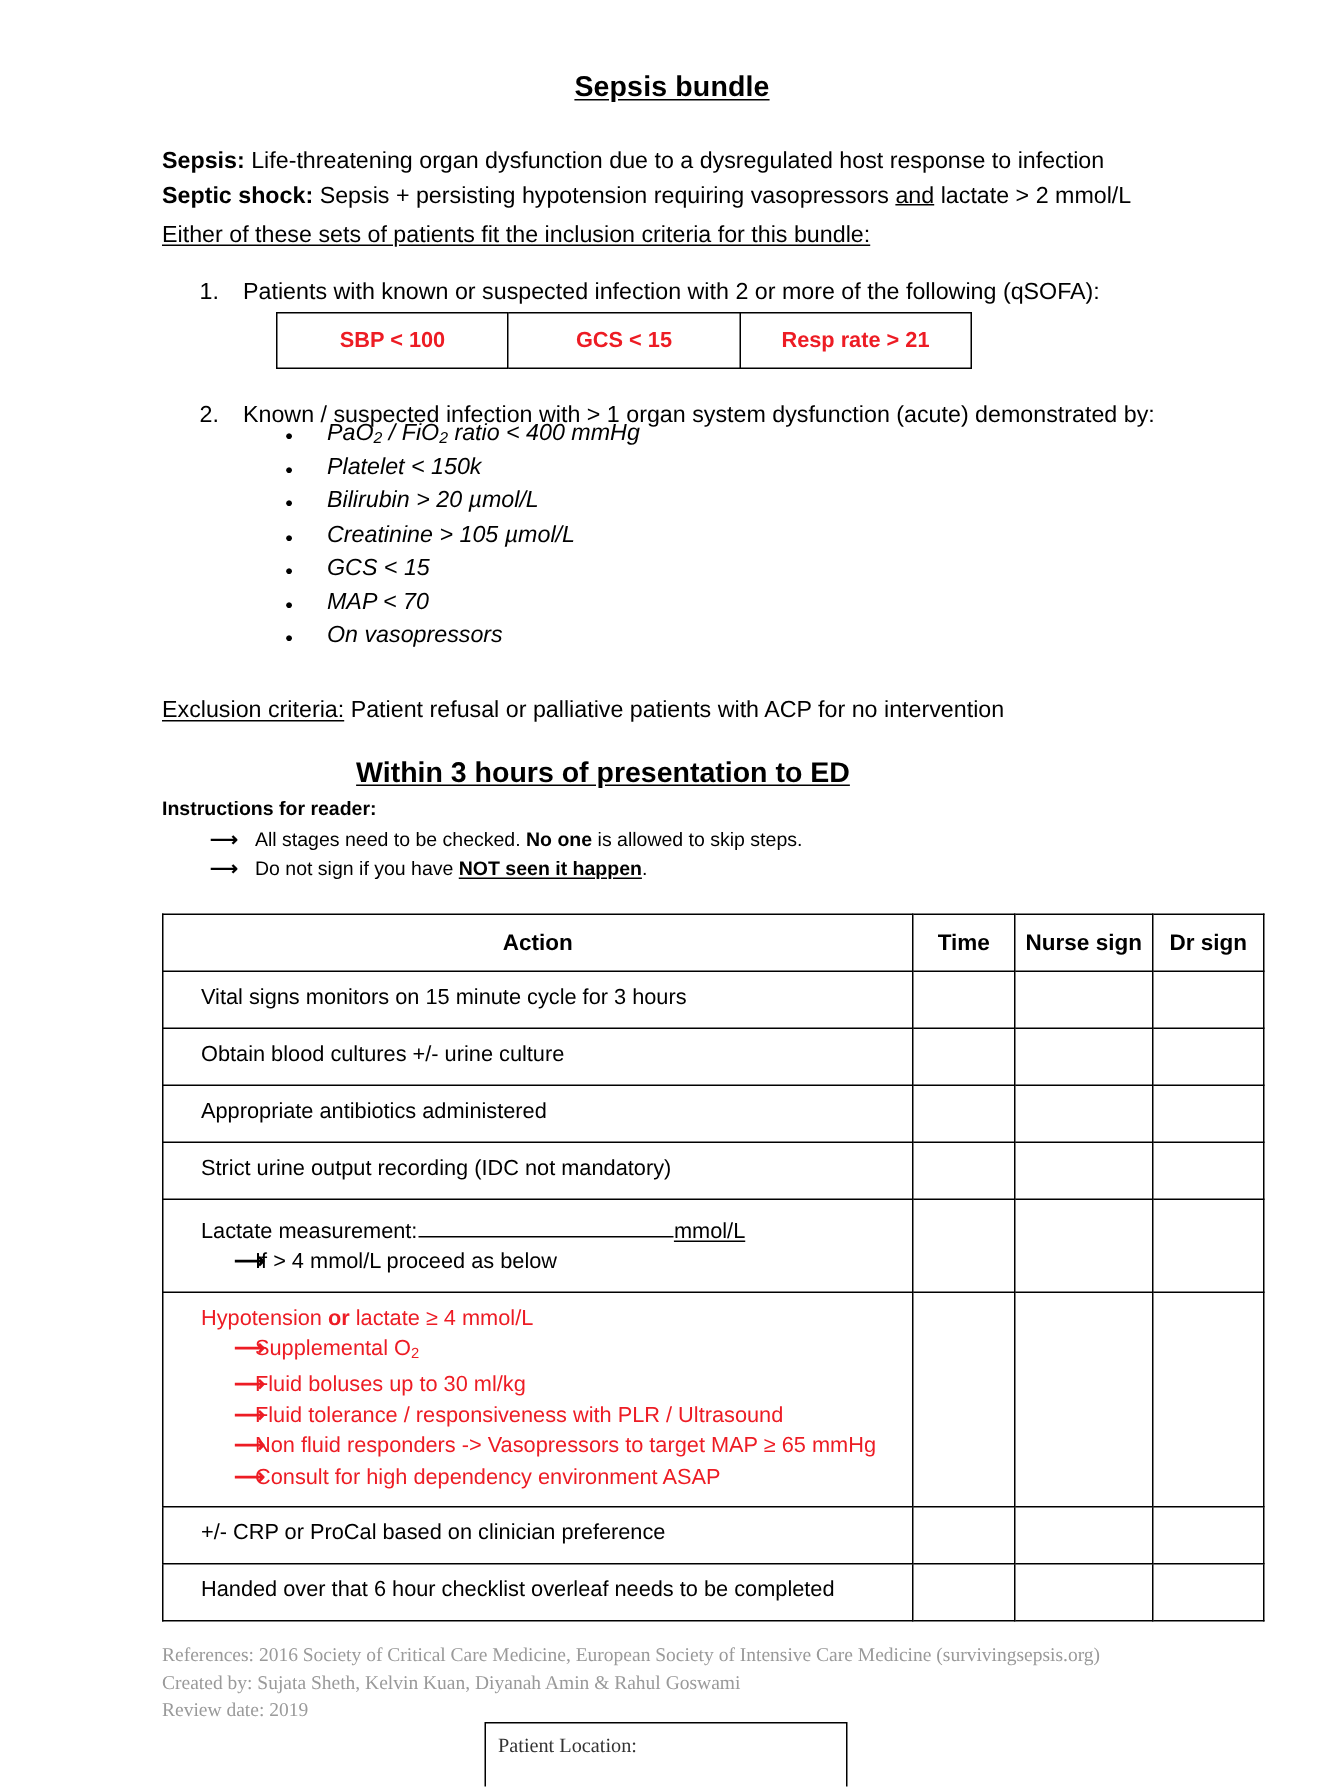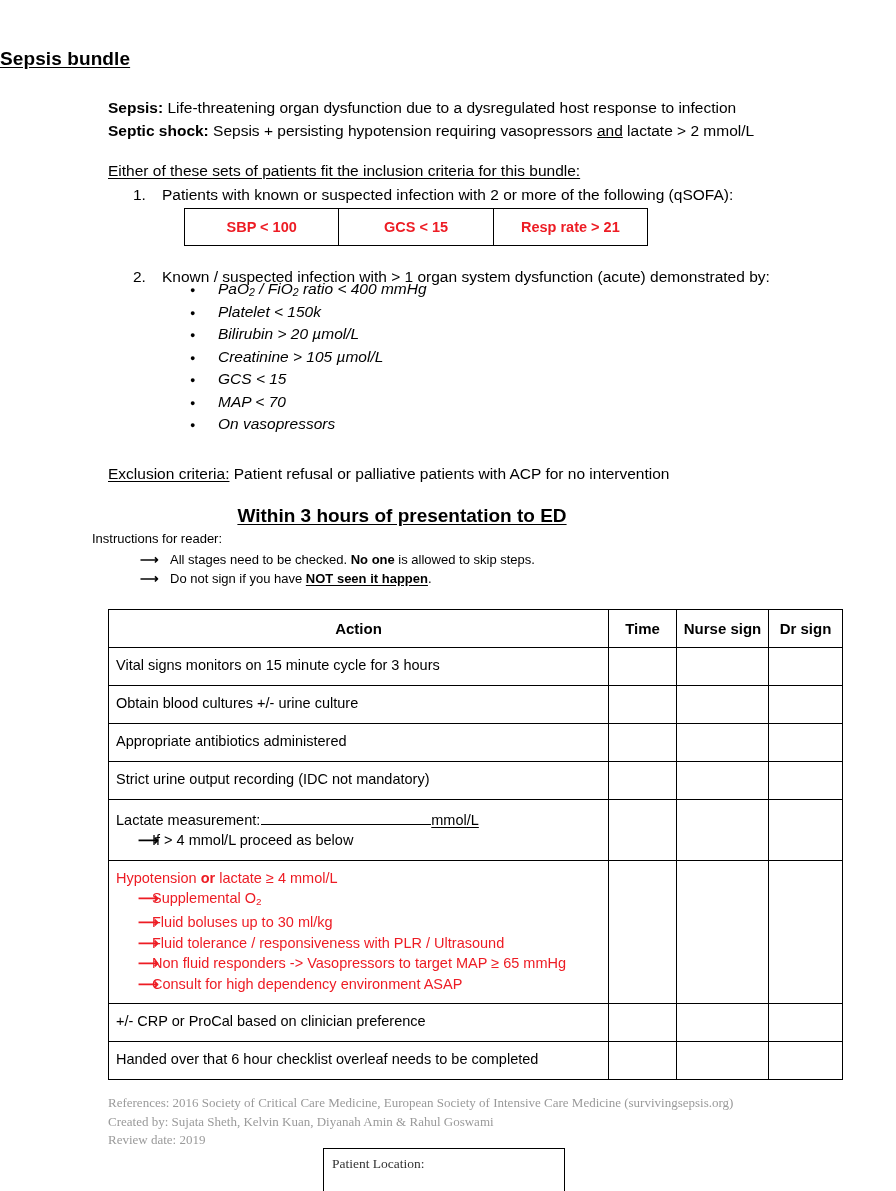--- a/index.html
+++ b/index.html
@@ -20,38 +20,39 @@
     left: 0; top: 0;
     width: 896px;
     height: 1191px;
   }
 
   
   .doc-title {
     position: absolute;
     left: 0; top: 48px;
     width: 896px;
+    text-align: center;
     font-size: 19px;
     font-weight: bold;
     letter-spacing: 0.1px;
   }
   .doc-title u { text-decoration: underline; text-underline-offset: 2px; }
 
   .defs {
     position: absolute;
     left: 108px; top: 96px;
     width: 700px;
     font-size: 15.5px;
     line-height: 23px;
   }
   .defs b { font-weight: bold; }
 
   .incl-head {
     position: absolute;
-    left: 108px; top: 162px;
+    left: 108px; top: 148px;
     font-size: 15.5px;
     font-weight: normal;
     text-decoration: underline;
     text-underline-offset: 2px;
   }
 
   .crit1 {
     position: absolute;
     left: 133px; top: 186px;
     width: 700px;
@@ -123,23 +124,23 @@
     left: 0; top: 505px;
     width: 804px;
     text-align: center;
     font-size: 19px;
     font-weight: bold;
   }
   .sect-head u { text-decoration: underline; text-underline-offset: 2px; }
 
   .instr-head {
     position: absolute;
-    left: 92px; top: 531px;
+    left: 108px; top: 531px;
     font-size: 13px;
-    font-weight: normal;
+    font-weight: bold;
   }
   .instr-list {
     position: absolute;
     left: 140px; top: 550px;
     margin: 0; padding: 0;
     list-style: none;
     font-size: 13px;
   }
   .instr-list li {
     position: relative;
@@ -170,21 +171,21 @@
   }
   .action-table th {
     height: 37px;
     text-align: center;
     vertical-align: middle;
     font-size: 15px;
     font-weight: bold;
   }
   .action-table td.act {
     font-size: 14.5px;
-    padding: 9px 0 9px 7px;
+    padding: 9px 0 9px 25px;
     height: 19px;
   }
   .action-table td.blank { }
   .col-action { width: 500px; }
   .col-time   { width: 68px; }
   .col-nurse  { width: 92px; }
   .col-dr     { width: 74px; }
 
   .lact-line {
     display: inline-block;

